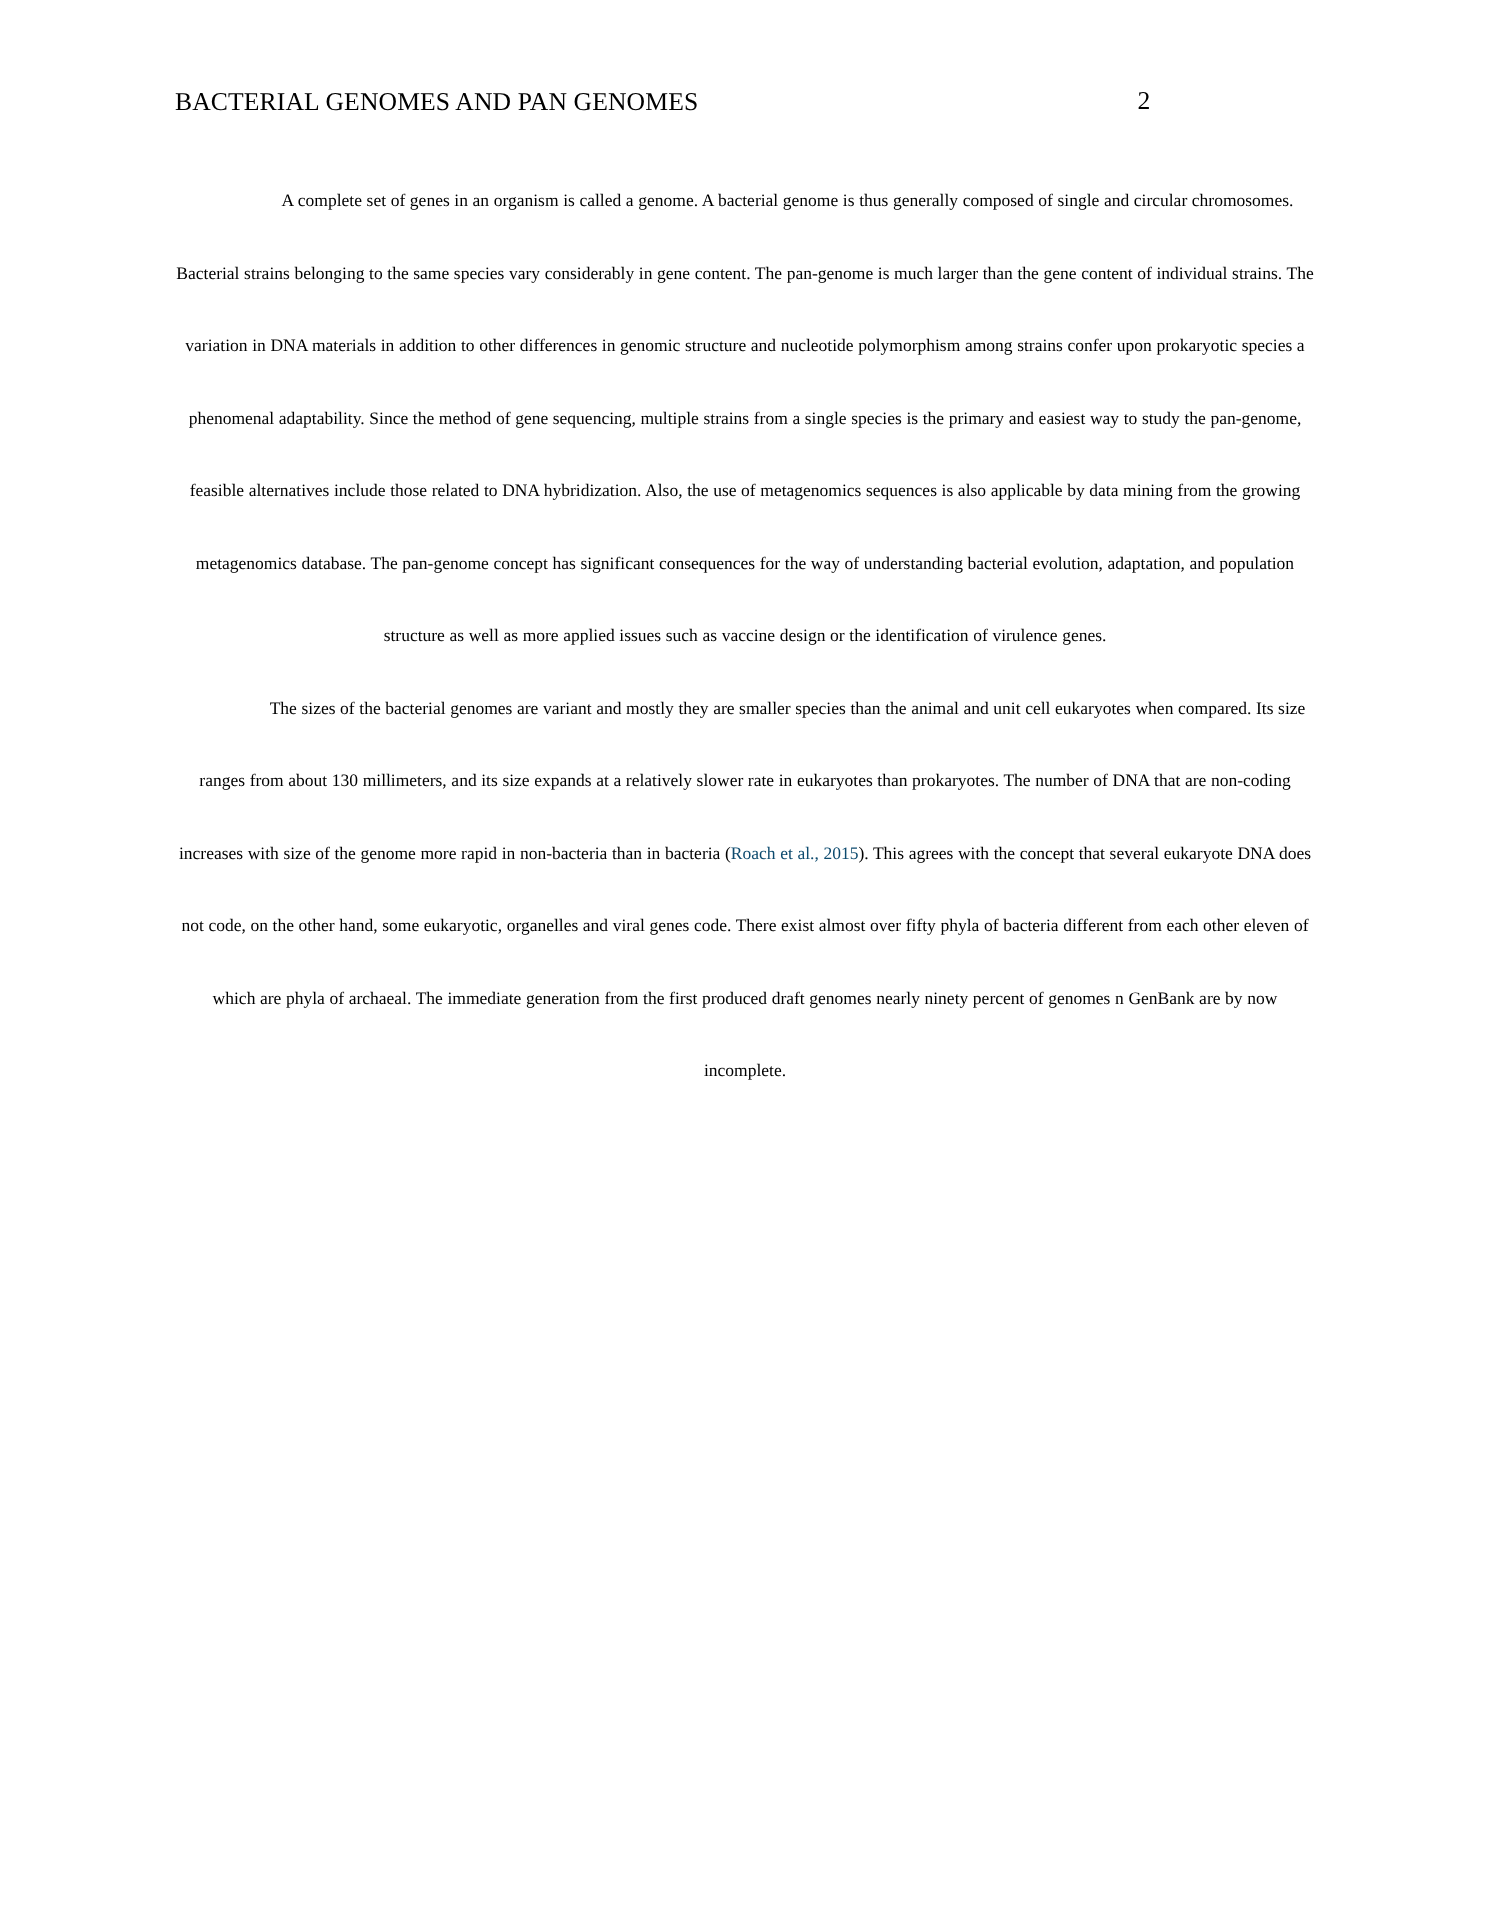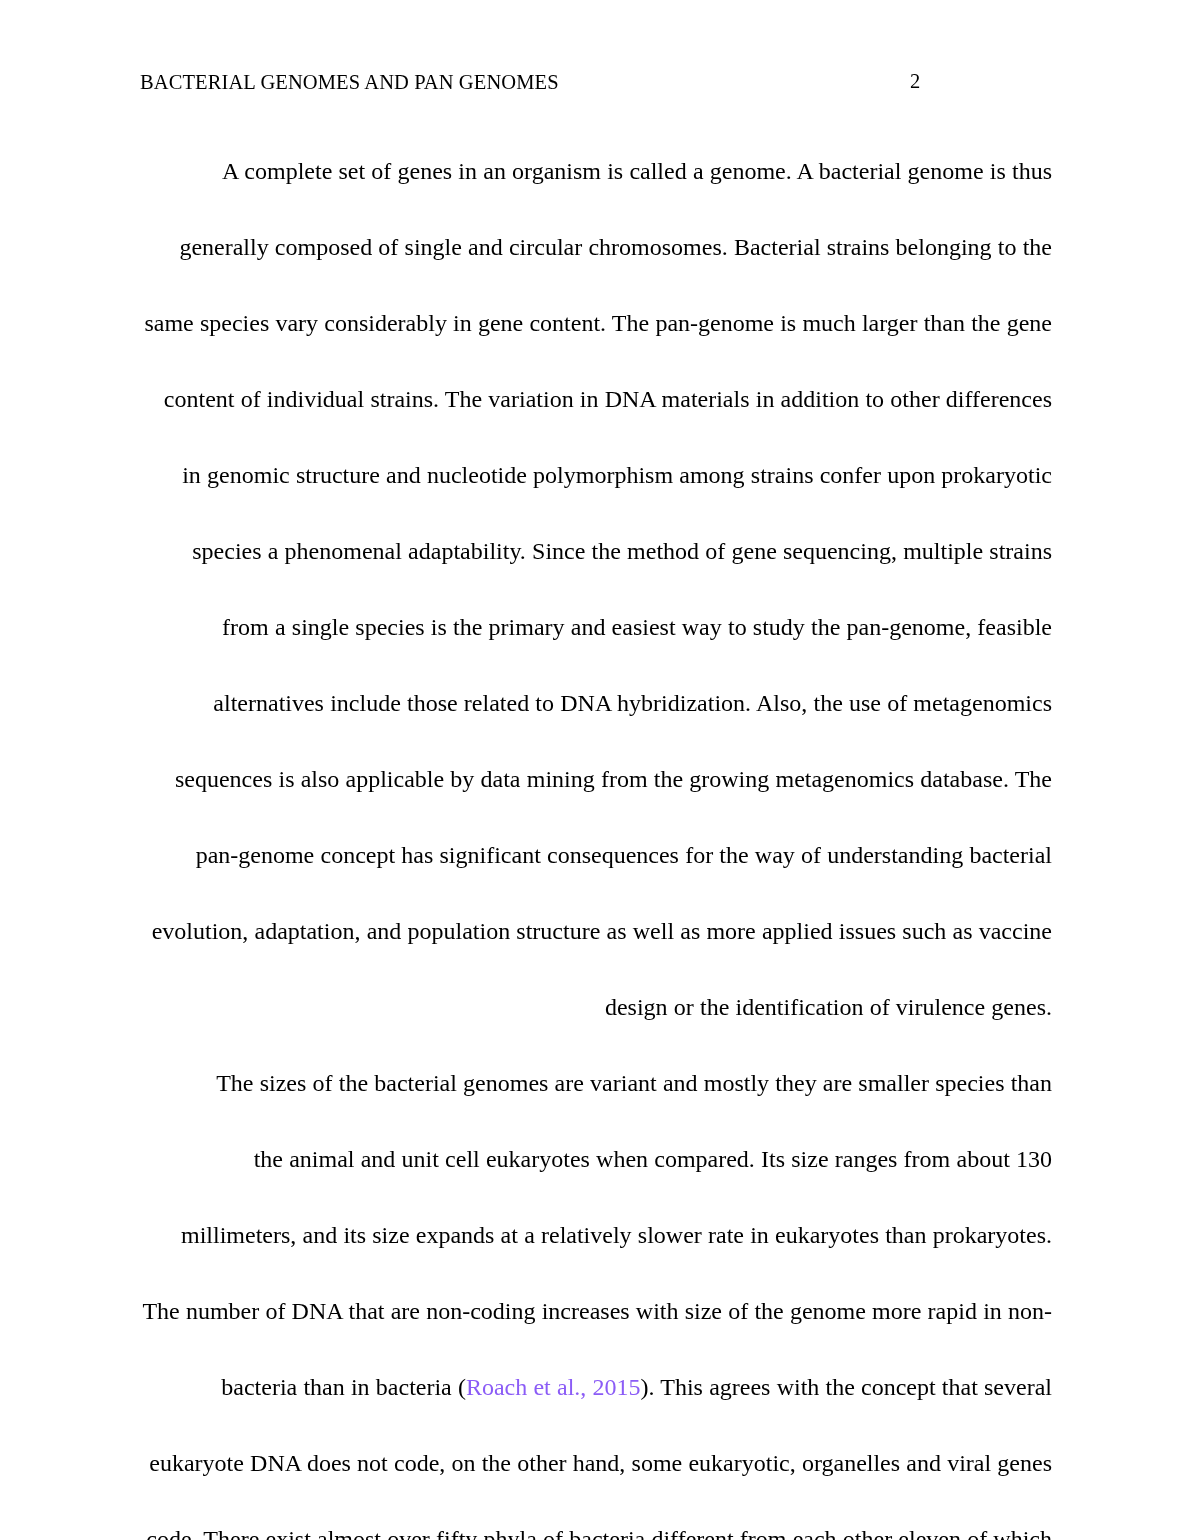--- a/index.html
+++ b/index.html
@@ -57,31 +57,31 @@
   }
 
   .section-heading {
     font-size: 20.5px;
     line-height: 40px;
     text-align: center;
     margin: 0 0 13px 0;
   }
 
   .para {
-    font-size: 24px;
-    line-height: 76px;
-    text-align: right;
+    font-size: 14px;
+    line-height: 58px;
+    text-align: center;
     text-indent: 68px;
     margin: 0;
     word-spacing: 0.2px;
     hyphens: none;
   }
 
   .citation {
-    color: #8b5cf6;
+    color: #0c4a6e;
     margin-top: 39px;
   }
 </style>
 </head>
 <body>
 
 <div class="page">
 
   <div class="running-head">
     <span class="running-head-title">BACTERIAL GENOMES AND PAN GENOMES</span>

